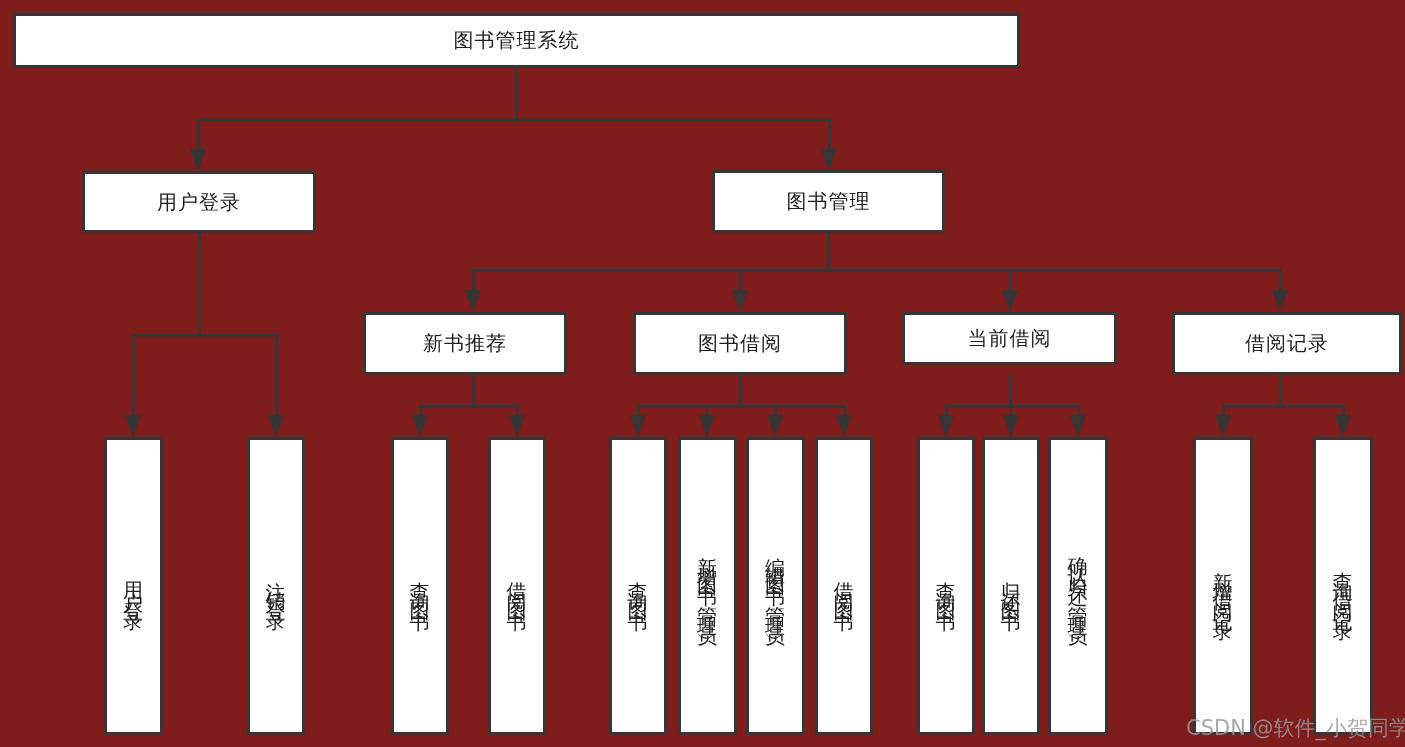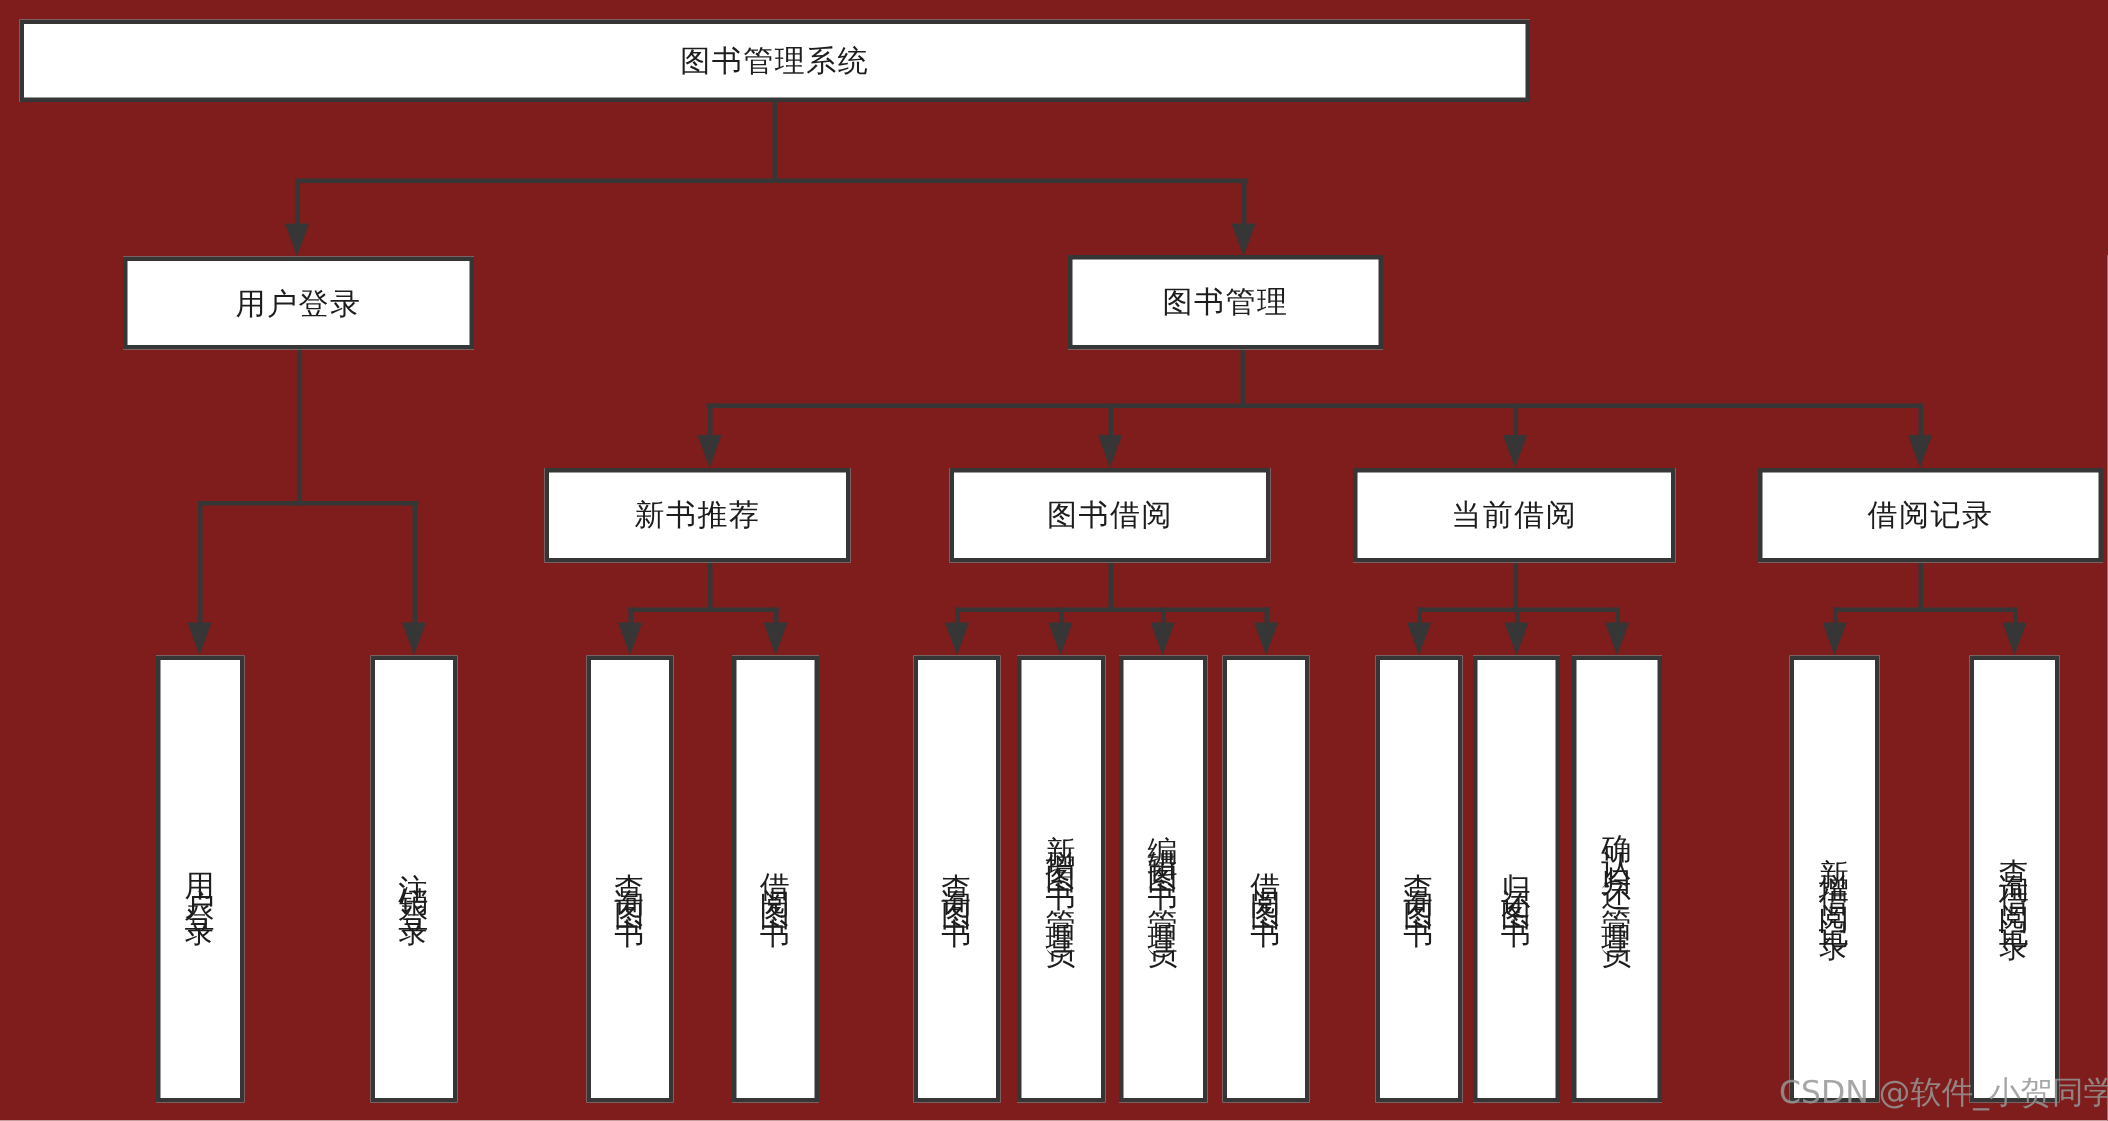--- a/index.html
+++ b/index.html
@@ -94,31 +94,31 @@
   <div class="arrow" style="left:1215px;top:415px;"></div>
   <div class="arrow" style="left:1335px;top:415px;"></div>
 
   <div class="node" style="left:13px;top:13px;width:1007px;height:55px;">
     <span class="h-label">图书管理系统</span>
   </div>
 
   <div class="node" style="left:82px;top:171px;width:234px;height:62px;">
     <span class="h-label">用户登录</span>
   </div>
-  <div class="node" style="left:712px;top:170px;width:210px;height:63px;">
+  <div class="node" style="left:712px;top:170px;width:233px;height:63px;">
     <span class="h-label">图书管理</span>
   </div>
 
   <div class="node" style="left:363px;top:312px;width:204px;height:63px;">
     <span class="h-label">新书推荐</span>
   </div>
   <div class="node" style="left:633px;top:312px;width:214px;height:63px;">
     <span class="h-label">图书借阅</span>
   </div>
-  <div class="node" style="left:902px;top:312px;width:215px;height:63px;">
+  <div class="node" style="left:902px;top:312px;width:215px;height:53px;">
     <span class="h-label">当前借阅</span>
   </div>
   <div class="node" style="left:1172px;top:312px;width:230px;height:63px;">
     <span class="h-label">借阅记录</span>
   </div>
 
   <div class="node" style="left:104px;top:437px;width:59px;height:298px;">
     <span class="v-label">用户登录</span>
   </div>
   <div class="node" style="left:247px;top:437px;width:58px;height:298px;">

